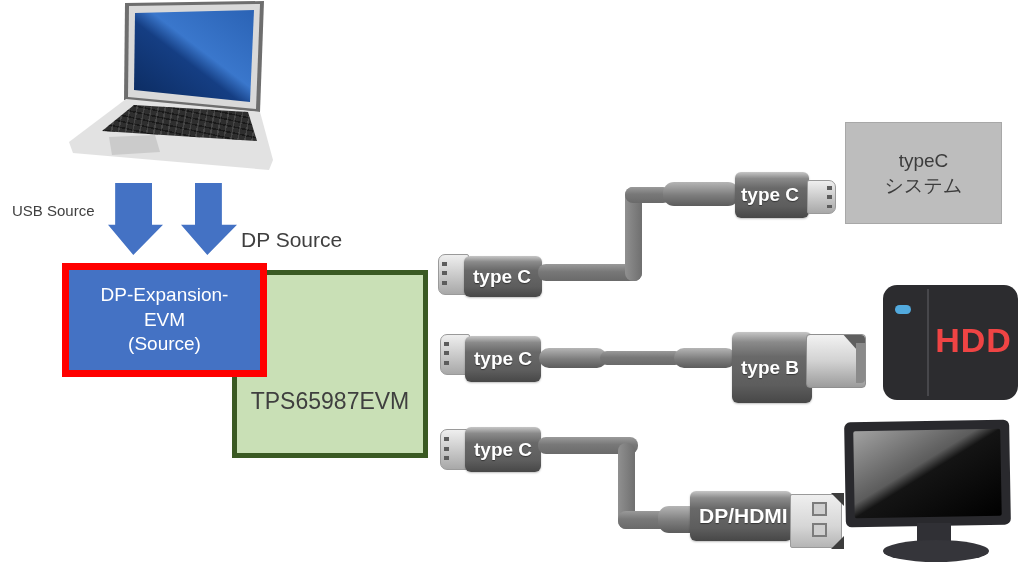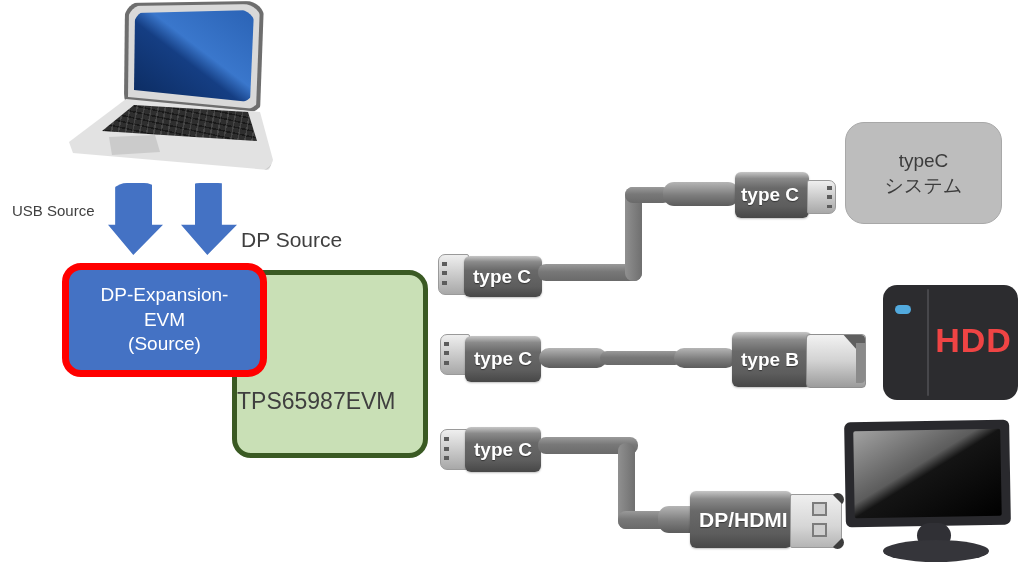--- a/index.html
+++ b/index.html
@@ -1,18 +1,18 @@
 <!DOCTYPE html>
 <html><head>
 <meta charset="utf-8">
 <style>
   html,body{margin:0;padding:0;background:#fff;}
   body{font-family:"Liberation Sans","DejaVu Sans",sans-serif;}
   .canvas{position:relative;width:1024px;height:564px;background:#ffffff;overflow:hidden;}
-  .abs{position:absolute;border-radius:19px;}
+  .abs{position:absolute;}
 
   
   .laptop{left:55px;top:0;width:220px;height:176px;}
   .lap-lid-outer{left:69px;top:1px;width:141px;height:112px;
     clip-path:polygon(1px 2px,140px 0px,136px 111px,0px 99px);background:#6e6e6e;}
   .lap-lid-silver{left:72px;top:4px;width:135px;height:106px;
     clip-path:polygon(2px 2px,133px 0px,129px 105px,1px 93px);background:#d9d9d9;}
   .lap-screen{left:78px;top:9px;width:123px;height:94px;
     clip-path:polygon(2px 4px,121px 1px,117px 93px,1px 81px);
     background:linear-gradient(to top right,#0b2a5e 0%,#153e83 44%,#3a77cc 56%,#2a62b4 100%);}
@@ -32,21 +32,21 @@
   .arrow{background:#4472c4;}
   .arrow-usb{left:108px;top:183px;width:55px;height:72px;
     clip-path:polygon(13% 0%,80% 0%,80% 58%,100% 58%,46% 100%,0% 58%,13% 58%);}
   .arrow-dp{left:181px;top:183px;width:56px;height:72px;
     clip-path:polygon(25% 0%,73% 0%,73% 58%,100% 58%,47% 100%,0% 58%,25% 58%);}
   .lbl-usb{left:12px;top:202px;font-size:15px;color:#3f3f3f;}
   .lbl-dp{left:241px;top:196px;font-size:21px;color:#3f3f3f;margin-top:32px;}
 
   
   .evm-box{left:232px;top:270px;width:186px;height:178px;background:#c9e0b6;border:5px solid #3a5a23;}
-  .evm-label{left:0;top:113px;width:100%;font-size:23px;color:#3f3f3f;}
+  .evm-label{left:0;top:113px;width:100%;text-align:center;font-size:23px;color:#3f3f3f;}
   .source-box{left:62px;top:263px;width:191px;height:100px;background:#4472c4;border:7px solid #ff0000;
     display:flex;flex-direction:column;justify-content:center;align-items:center;
     color:#ffffff;font-size:19px;line-height:1.3;text-align:center;}
   .dock-box{left:845px;top:122px;width:155px;height:100px;background:#bdbdbd;border:1px solid #a8a8a8;
     display:flex;flex-direction:column;justify-content:center;align-items:center;
     color:#3c3c3c;font-size:19px;line-height:1.33;text-align:center;}
 
   
   .cable{background:linear-gradient(180deg,#9a9a9a 0%,#787878 45%,#6a6a6a 100%);border-radius:8px;}
   .cable-v{background:linear-gradient(90deg,#909090,#6f6f6f);border-radius:8px;}
@@ -146,21 +146,21 @@
   <div>
     <div class="abs plug plug-left" style="left:440px;top:334px;width:28px;height:39px;">
       <div class="pins pins-l"></div>
     </div>
     <div class="abs conn-body" style="left:465px;top:336px;width:76px;height:46px;">
       <span>type C</span>
     </div>
     <div class="abs sleeve" style="left:539px;top:348px;width:68px;height:20px;"></div>
     <div class="abs cable" style="left:600px;top:351px;width:82px;height:14px;"></div>
     <div class="abs sleeve" style="left:674px;top:348px;width:62px;height:20px;"></div>
-    <div class="abs conn-body" style="left:732px;top:332px;width:80px;height:55px;">
+    <div class="abs conn-body" style="left:732px;top:332px;width:80px;height:71px;">
       <span>type B</span>
     </div>
     <div class="abs plug-b">
       <div class="abs plug-b-chamfer"></div>
       <div class="abs plug-b-edge"></div>
     </div>
   </div>
 
   <div class="abs hdd">
     <div class="abs hdd-divider"></div>
@@ -172,21 +172,21 @@
     <div class="abs plug plug-left" style="left:440px;top:429px;width:28px;height:39px;">
       <div class="pins pins-l"></div>
     </div>
     <div class="abs conn-body" style="left:465px;top:427px;width:76px;height:45px;">
       <span>type C</span>
     </div>
     <div class="abs cable" style="left:538px;top:437px;width:100px;height:17px;"></div>
     <div class="abs cable-v" style="left:618px;top:443px;width:17px;height:86px;"></div>
     <div class="abs cable" style="left:618px;top:511px;width:52px;height:18px;"></div>
     <div class="abs sleeve" style="left:658px;top:506px;width:44px;height:27px;"></div>
-    <div class="abs conn-body" style="left:690px;top:491px;width:102px;height:57px;font-size:21px;">
+    <div class="abs conn-body" style="left:690px;top:491px;width:102px;height:50px;font-size:21px;">
       <span>DP/HDMI</span>
     </div>
     <div class="abs plug-a">
       <div class="hole hole-1"></div>
       <div class="hole hole-2"></div>
       <div class="abs plug-a-notch-t"></div>
       <div class="abs plug-a-notch-b"></div>
     </div>
   </div>
 

